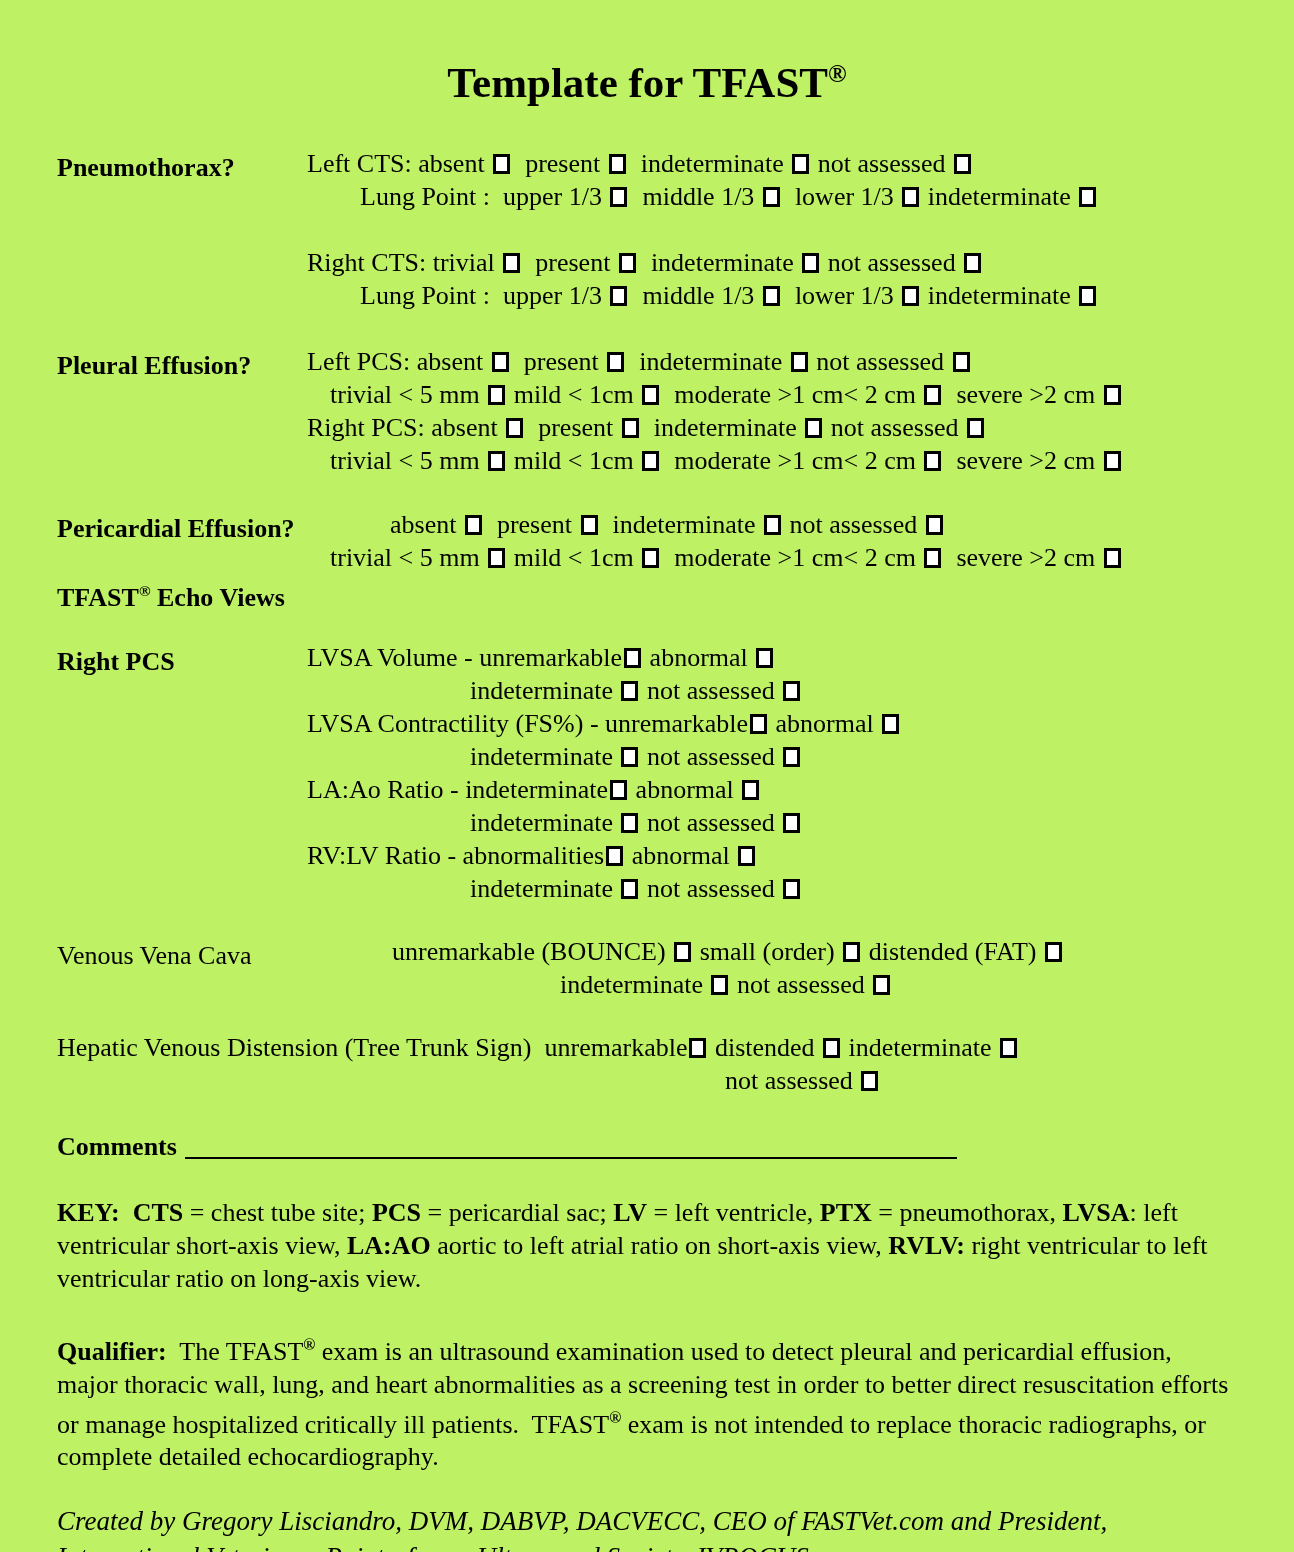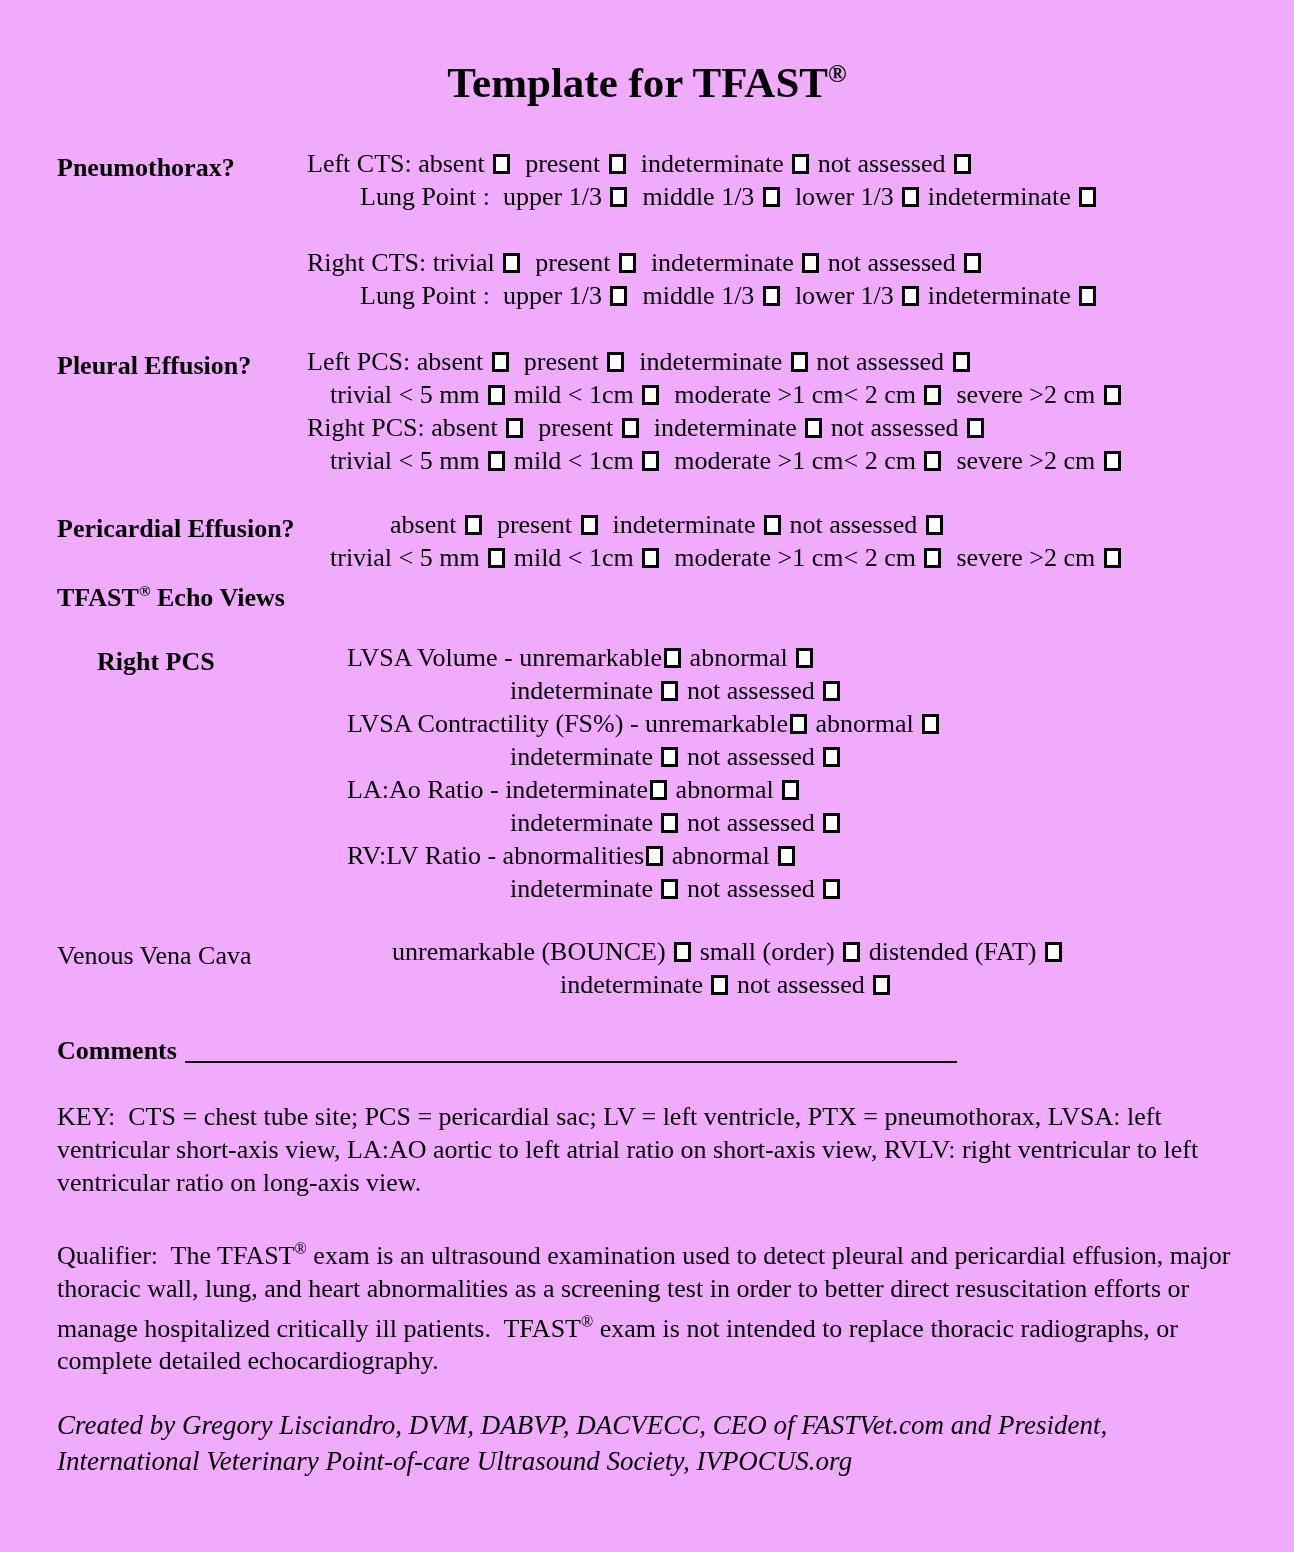--- a/index.html
+++ b/index.html
@@ -1,32 +1,32 @@
 <!DOCTYPE html>
 <html><head>
 <meta charset="utf-8">
 <style>
   html,body { margin:0; padding:0; background:#ffffff; }
   .page {
     width:1294px; height:1552px; box-sizing:border-box;
     padding:46px 57px 30px 57px;
     font-family:"Liberation Serif","DejaVu Serif",serif;
     font-size:26px; line-height:33px; color:#000000;
-    background:#f0abfc; overflow:hidden;
+    background:#bef264; overflow:hidden;
   }
   h1.title {
     margin:0 0 36px 0; text-align:center;
     font-size:43px; line-height:56px; font-weight:bold;
   }
   h1.title sup { font-size:58%; }
   .row { position:relative; }
   .row-label { position:absolute; left:0; top:4px; white-space:nowrap; }
   .bold { font-weight:bold; }
   .i { font-style:italic; }
-  .b { font-weight:normal; }
+  .b { font-weight:bold; }
   .lines { margin-left:250px; }
   .lines.full { margin-left:0; }
   .line { white-space:pre-wrap; }
   .line.blank { height:33px; }
   .box {
     display:inline-block; width:11px; height:14px;
     border:3px solid #000; background:#fff;
     margin:0 2px; vertical-align:-2px;
   }
   .heading-line { font-weight:bold; white-space:pre-wrap; }
@@ -70,40 +70,46 @@
       <div class="row" style="margin-top: 31px;">
         <div class="row-label bold">Pericardial Effusion?</div>
         <div class="lines">
           <div class="line" style="padding-left: 83px;"><span>absent </span><span class="box"></span><span>  present </span><span class="box"></span><span>  indeterminate </span><span class="box"></span><span> not assessed </span><span class="box"></span></div>
           <div class="line" style="padding-left: 23px;"><span>trivial &lt; 5 mm </span><span class="box"></span><span> mild &lt; 1cm </span><span class="box"></span><span>  moderate &gt;1 cm&lt; 2 cm </span><span class="box"></span><span>  severe &gt;2 cm </span><span class="box"></span></div>
         </div>
       </div>
       <div class="row" style="margin-top: 0px;">
         <div class="heading-line"><span>TFAST</span><sup>®</sup><span> Echo Views</span></div>
       </div>
-      <div class="row" style="margin-top: 27px; margin-left: 40px;">
+      <div class="row" style="margin-top: 27px;">
         <div class="row-label bold">Right PCS</div>
         <div class="lines">
           <div class="line" style="padding-left: 0px;"><span>LVSA Volume - unremarkable</span><span class="box"></span><span> abnormal </span><span class="box"></span></div>
           <div class="line" style="padding-left: 163px;"><span>indeterminate </span><span class="box"></span><span> not assessed </span><span class="box"></span></div>
           <div class="line" style="padding-left: 0px;"><span>LVSA Contractility (FS%) - unremarkable</span><span class="box"></span><span> abnormal </span><span class="box"></span></div>
           <div class="line" style="padding-left: 163px;"><span>indeterminate </span><span class="box"></span><span> not assessed </span><span class="box"></span></div>
           <div class="line" style="padding-left: 0px;"><span>LA:Ao Ratio - indeterminate</span><span class="box"></span><span> abnormal </span><span class="box"></span></div>
           <div class="line" style="padding-left: 163px;"><span>indeterminate </span><span class="box"></span><span> not assessed </span><span class="box"></span></div>
           <div class="line" style="padding-left: 0px;"><span>RV:LV Ratio - abnormalities</span><span class="box"></span><span> abnormal </span><span class="box"></span></div>
           <div class="line" style="padding-left: 163px;"><span>indeterminate </span><span class="box"></span><span> not assessed </span><span class="box"></span></div>
         </div>
       </div>
       <div class="row" style="margin-top: 30px;">
         <div class="row-label">Venous Vena Cava</div>
         <div class="lines">
           <div class="line" style="padding-left: 85px;"><span>unremarkable (BOUNCE) </span><span class="box"></span><span> small (order) </span><span class="box"></span><span> distended (FAT) </span><span class="box"></span></div>
           <div class="line" style="padding-left: 253px;"><span>indeterminate </span><span class="box"></span><span> not assessed </span><span class="box"></span></div>
         </div>
       </div>
+      <div class="row" style="margin-top: 30px;">
+        <div class="lines full">
+          <div class="line" style="padding-left: 0px;"><span>Hepatic Venous Distension (Tree Trunk Sign)  unremarkable</span><span class="box"></span><span> distended </span><span class="box"></span><span> indeterminate </span><span class="box"></span></div>
+          <div class="line" style="padding-left: 668px;"><span>not assessed </span><span class="box"></span></div>
+        </div>
+      </div>
     </div>
 
   <div class="comments-row"><span class="bold">Comments</span><span class="comments-underline"></span></div>
 
   <p class="para" id="key-para"><span class="b">KEY:  </span><span class="b">CTS</span><span> = chest tube site; </span><span class="b">PCS</span><span> = pericardial sac; </span><span class="b">LV</span><span> = left ventricle, </span><span class="b">PTX</span><span> = pneumothorax, </span><span class="b">LVSA</span><span>: left ventricular short-axis view, </span><span class="b">LA:AO</span><span> aortic to left atrial ratio on short-axis view, </span><span class="b">RVLV:</span><span> right ventricular to left ventricular ratio on long-axis view.</span></p>
 
   <p class="para" id="qualifier-para"><span class="b">Qualifier:</span><span>  The TFAST</span><sup class="b">®</sup><span> exam is an ultrasound examination used to detect pleural and pericardial effusion, major thoracic wall, lung, and heart abnormalities as a screening test in order to better direct resuscitation efforts or manage hospitalized critically ill patients.  TFAST</span><sup class="b">®</sup><span> exam is not intended to replace thoracic radiographs, or complete detailed echocardiography.</span></p>
 
   <p class="para i" id="credit-para"><span class="i">Created by Gregory Lisciandro, DVM, DABVP, DACVECC, CEO of FASTVet.com and President,</span><br><span class="i">International Veterinary Point-of-care Ultrasound Society, IVPOCUS.org</span></p>
 

